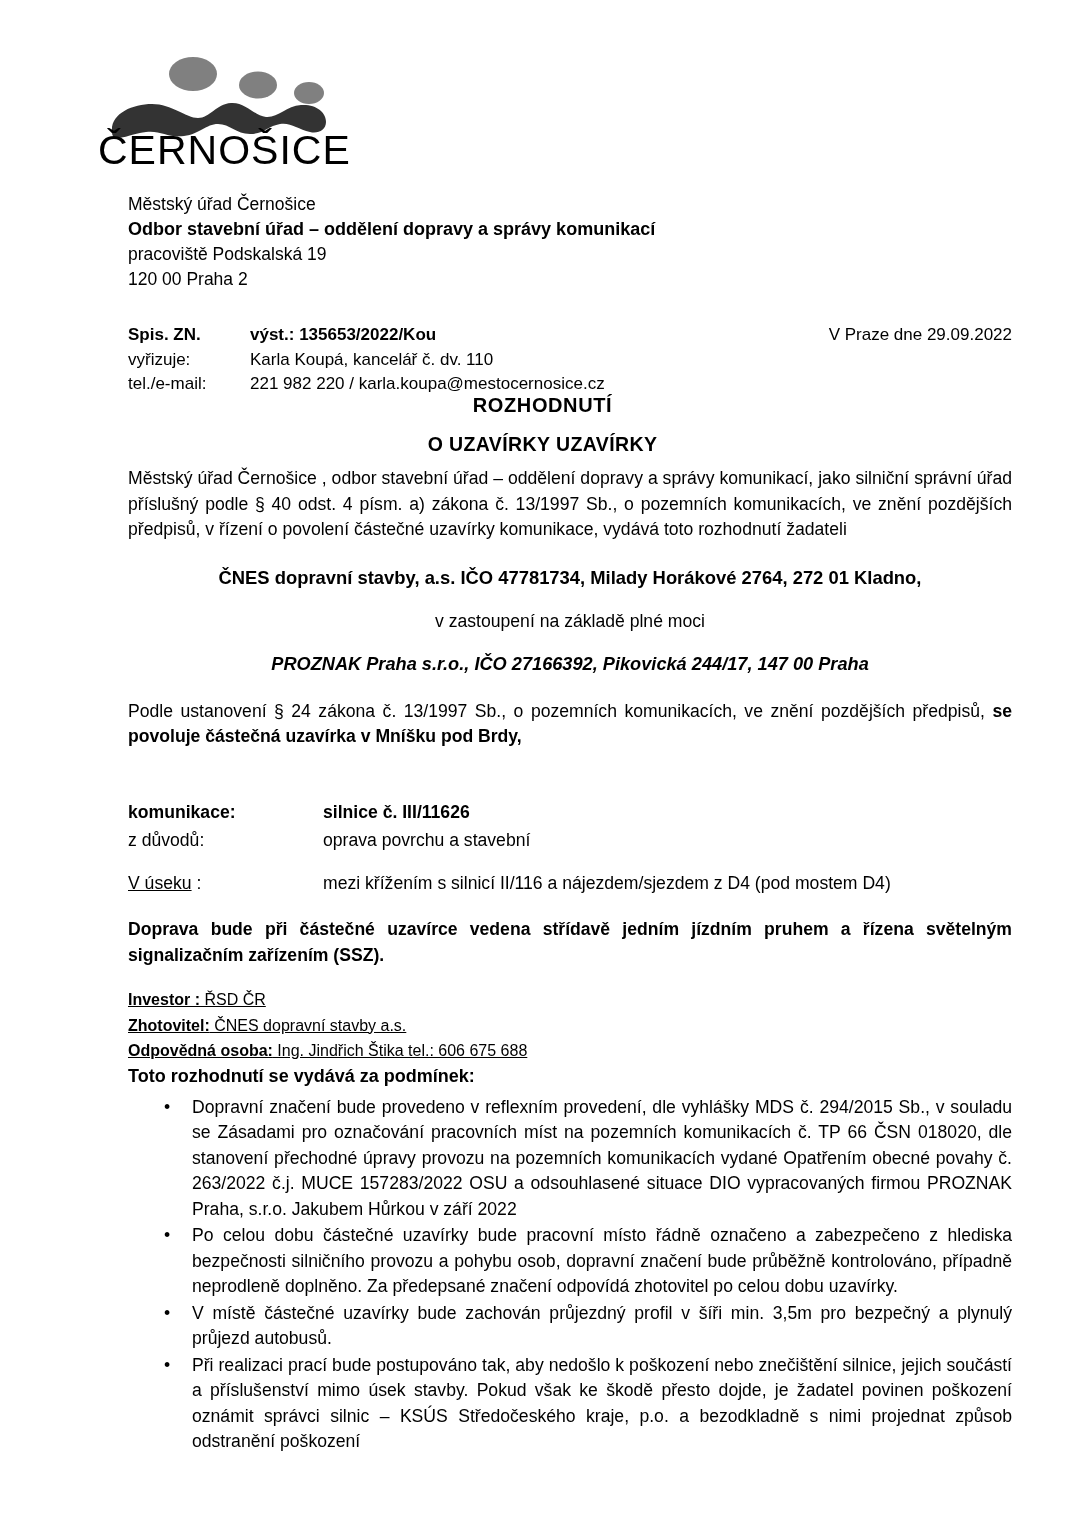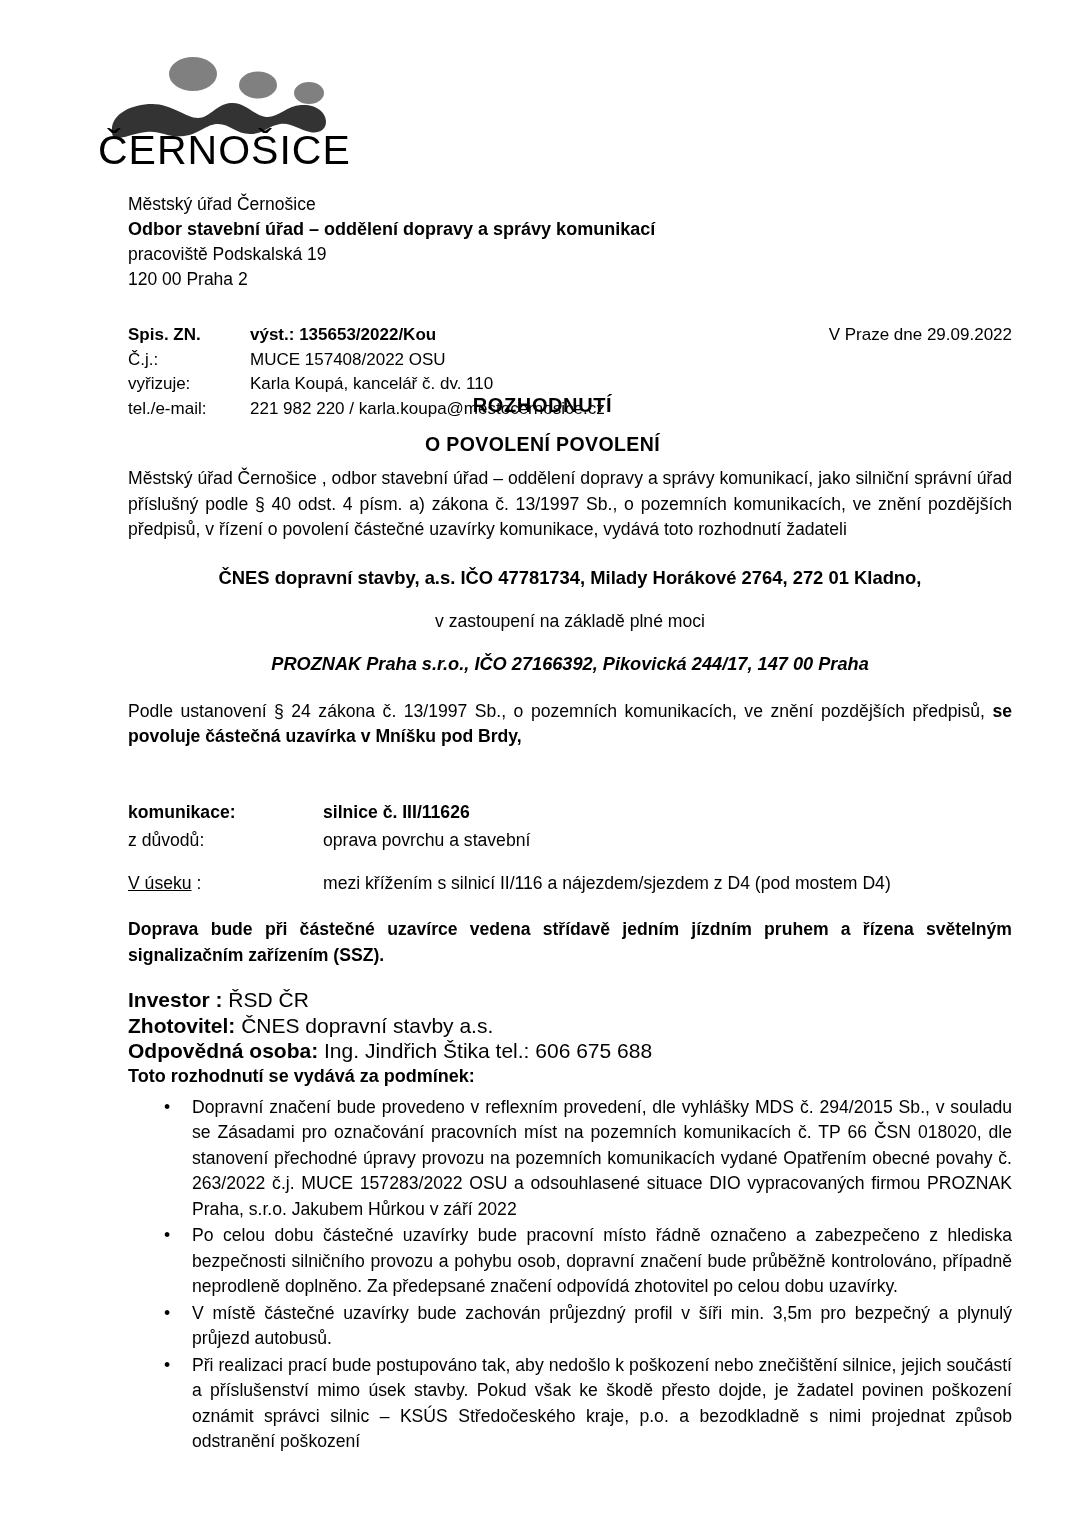--- a/index.html
+++ b/index.html
@@ -161,23 +161,24 @@
   .statement {
     margin-top: 21px;
     font-size: 17.6px;
     line-height: 25.5px;
     font-weight: bold;
     text-align: justify;
   }
 
   .people { margin-top: 19px; }
   .prow {
-    font-size: 21px;
-    line-height: 25.5px;
-    white-space: nowrap;
+    font-size: 16px;
+    line-height: 25.5px;
+    white-space: nowrap;
+    text-decoration: underline;
   }
   .prow .lbl { font-weight: bold; }
 
   .cond-head {
     font-size: 18px;
     font-weight: bold;
     line-height: 25px;
   }
 
   .bullets {
@@ -236,35 +237,31 @@
     <div>120 00 Praha 2</div>
   </div>
 
   <div class="refblock">
     <div class="refrow">
       <span class="ref-label bold">Spis. ZN.</span>
       <span class="ref-val bold">výst.: 135653/2022/Kou</span>
       <span class="ref-right">V Praze dne 29.09.2022</span>
     </div>
     <div class="refrow">
-      <span class="ref-label">Č.j.:</span>
-      <span class="ref-val">MUCE 157408/2022 OSU</span>
-    </div>
-    <div class="refrow">
       <span class="ref-label">vyřizuje:</span>
       <span class="ref-val">Karla Koupá, kancelář č. dv. 110</span>
     </div>
     <div class="refrow">
       <span class="ref-label">tel./e-mail:</span>
       <span class="ref-val">221 982 220 / karla.koupa@mestocernosice.cz</span>
     </div>
   </div>
 
   <div class="title-main">ROZHODNUTÍ</div>
-  <div class="title-sub">O POVOLENÍ  POVOLENÍ</div>
+  <div class="title-sub">O UZAVÍRKY  UZAVÍRKY</div>
 
   <div class="body-area">
 
     <p class="para">Městský úřad Černošice , odbor stavební úřad – oddělení dopravy a správy komunikací, jako silniční správní úřad příslušný podle § 40 odst. 4 písm. a) zákona č. 13/1997 Sb., o pozemních komunikacích, ve znění pozdějších předpisů, v řízení o povolení částečné uzavírky komunikace, vydává toto  rozhodnutí žadateli</p>
 
     <p class="applicant">ČNES dopravní stavby, a.s. IČO 47781734, Milady Horákové 2764, 272 01  Kladno,</p>
 
     <p class="repre">v zastoupení na základě plné moci</p>
 
     <p class="agent">PROZNAK Praha s.r.o., IČO 27166392, Pikovická 244/17, 147 00  Praha</p>

